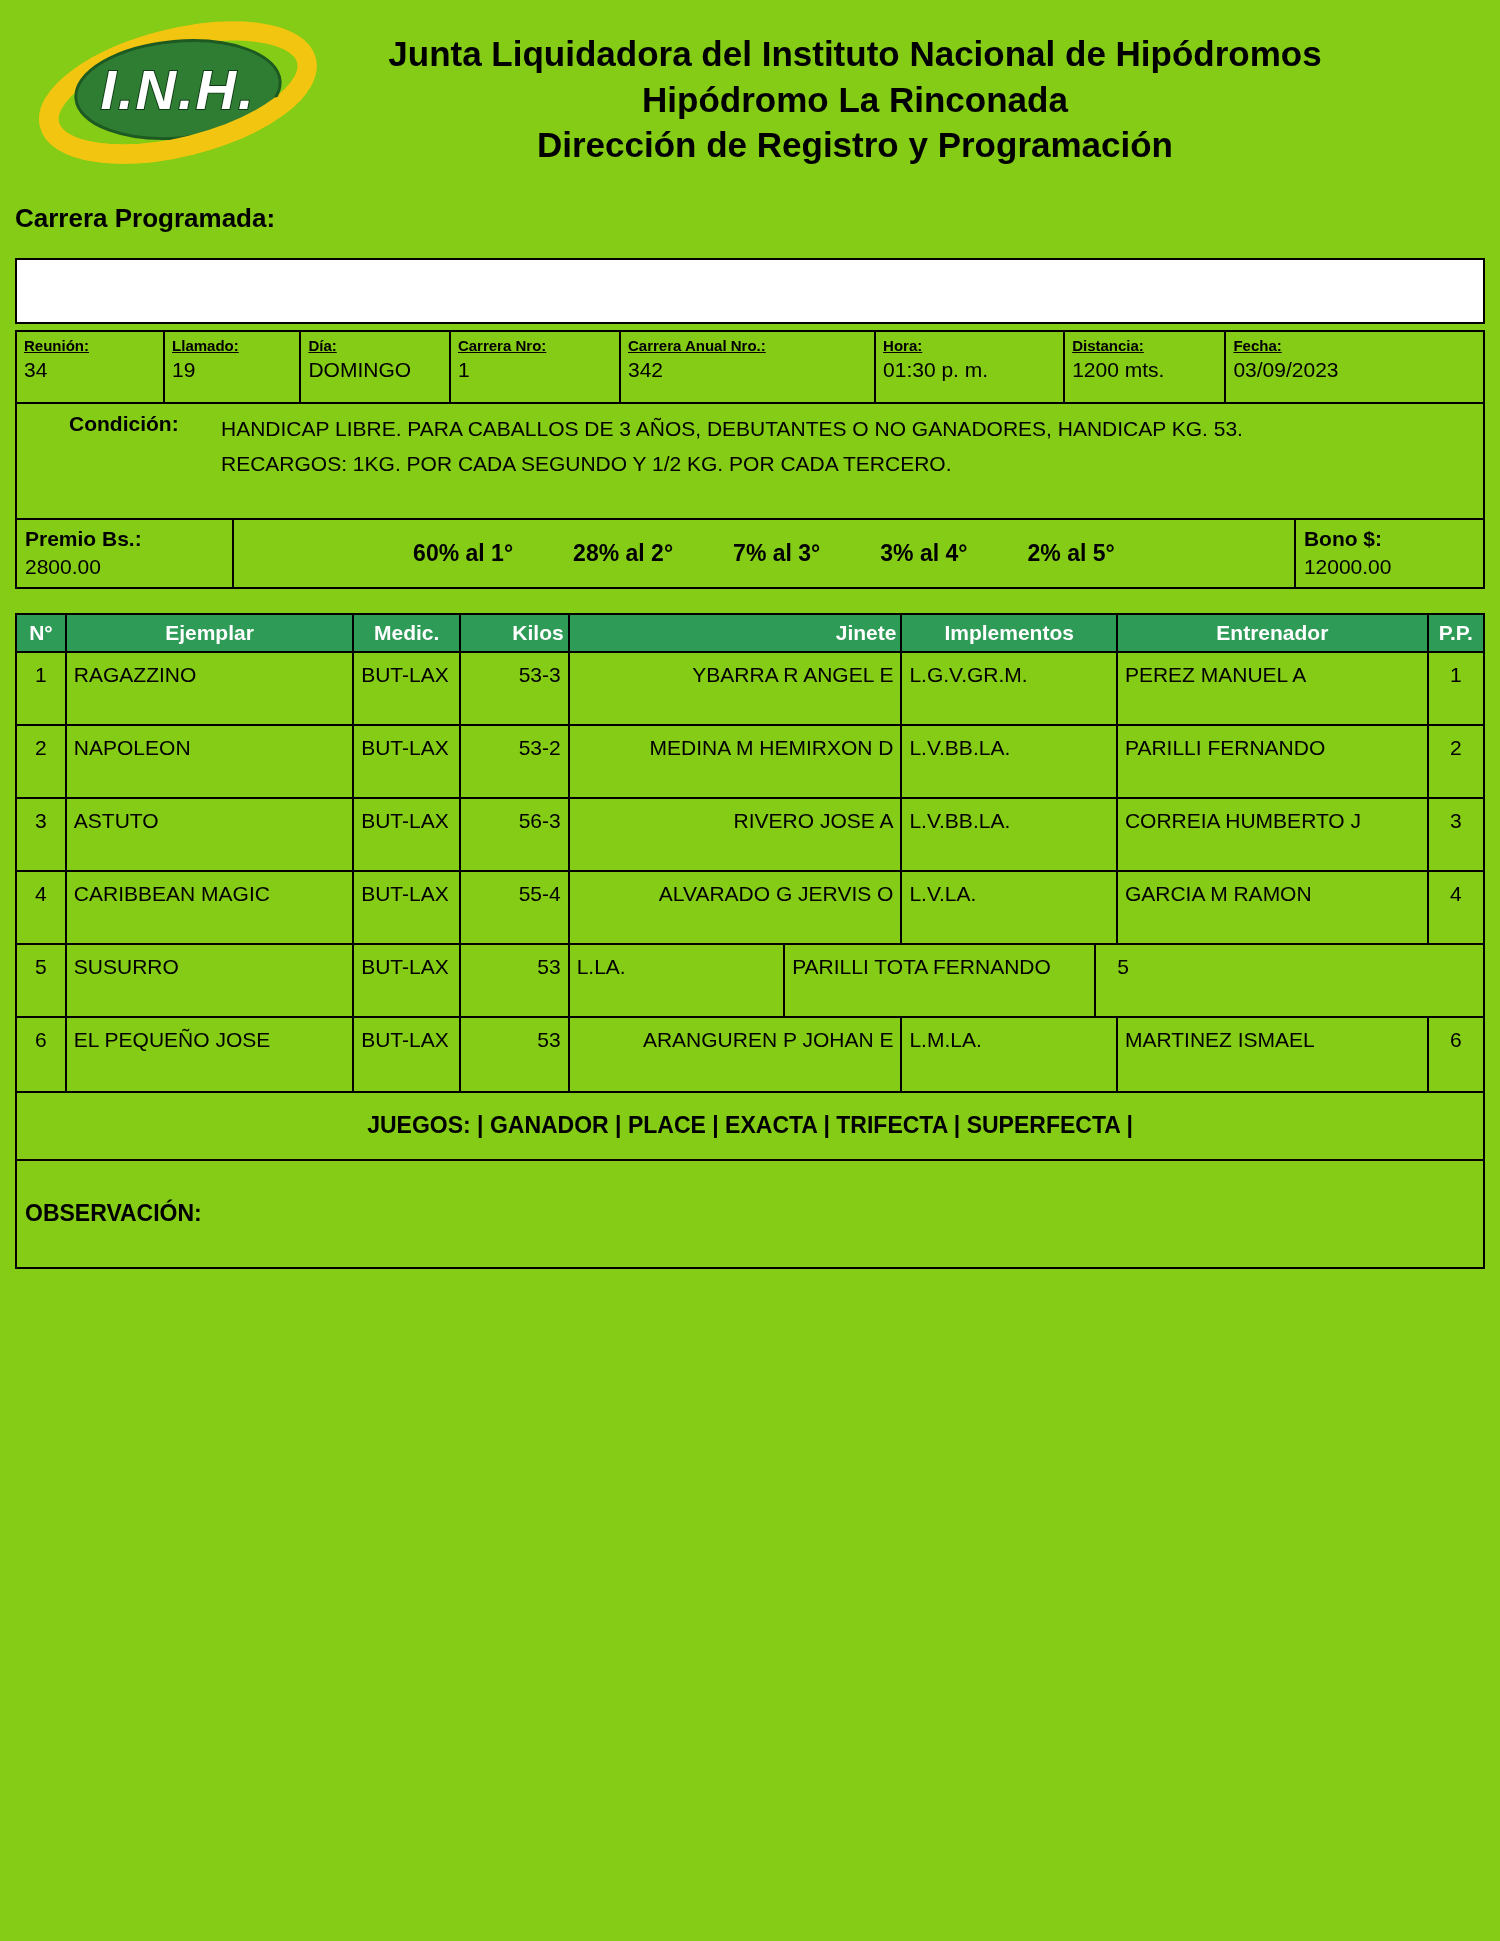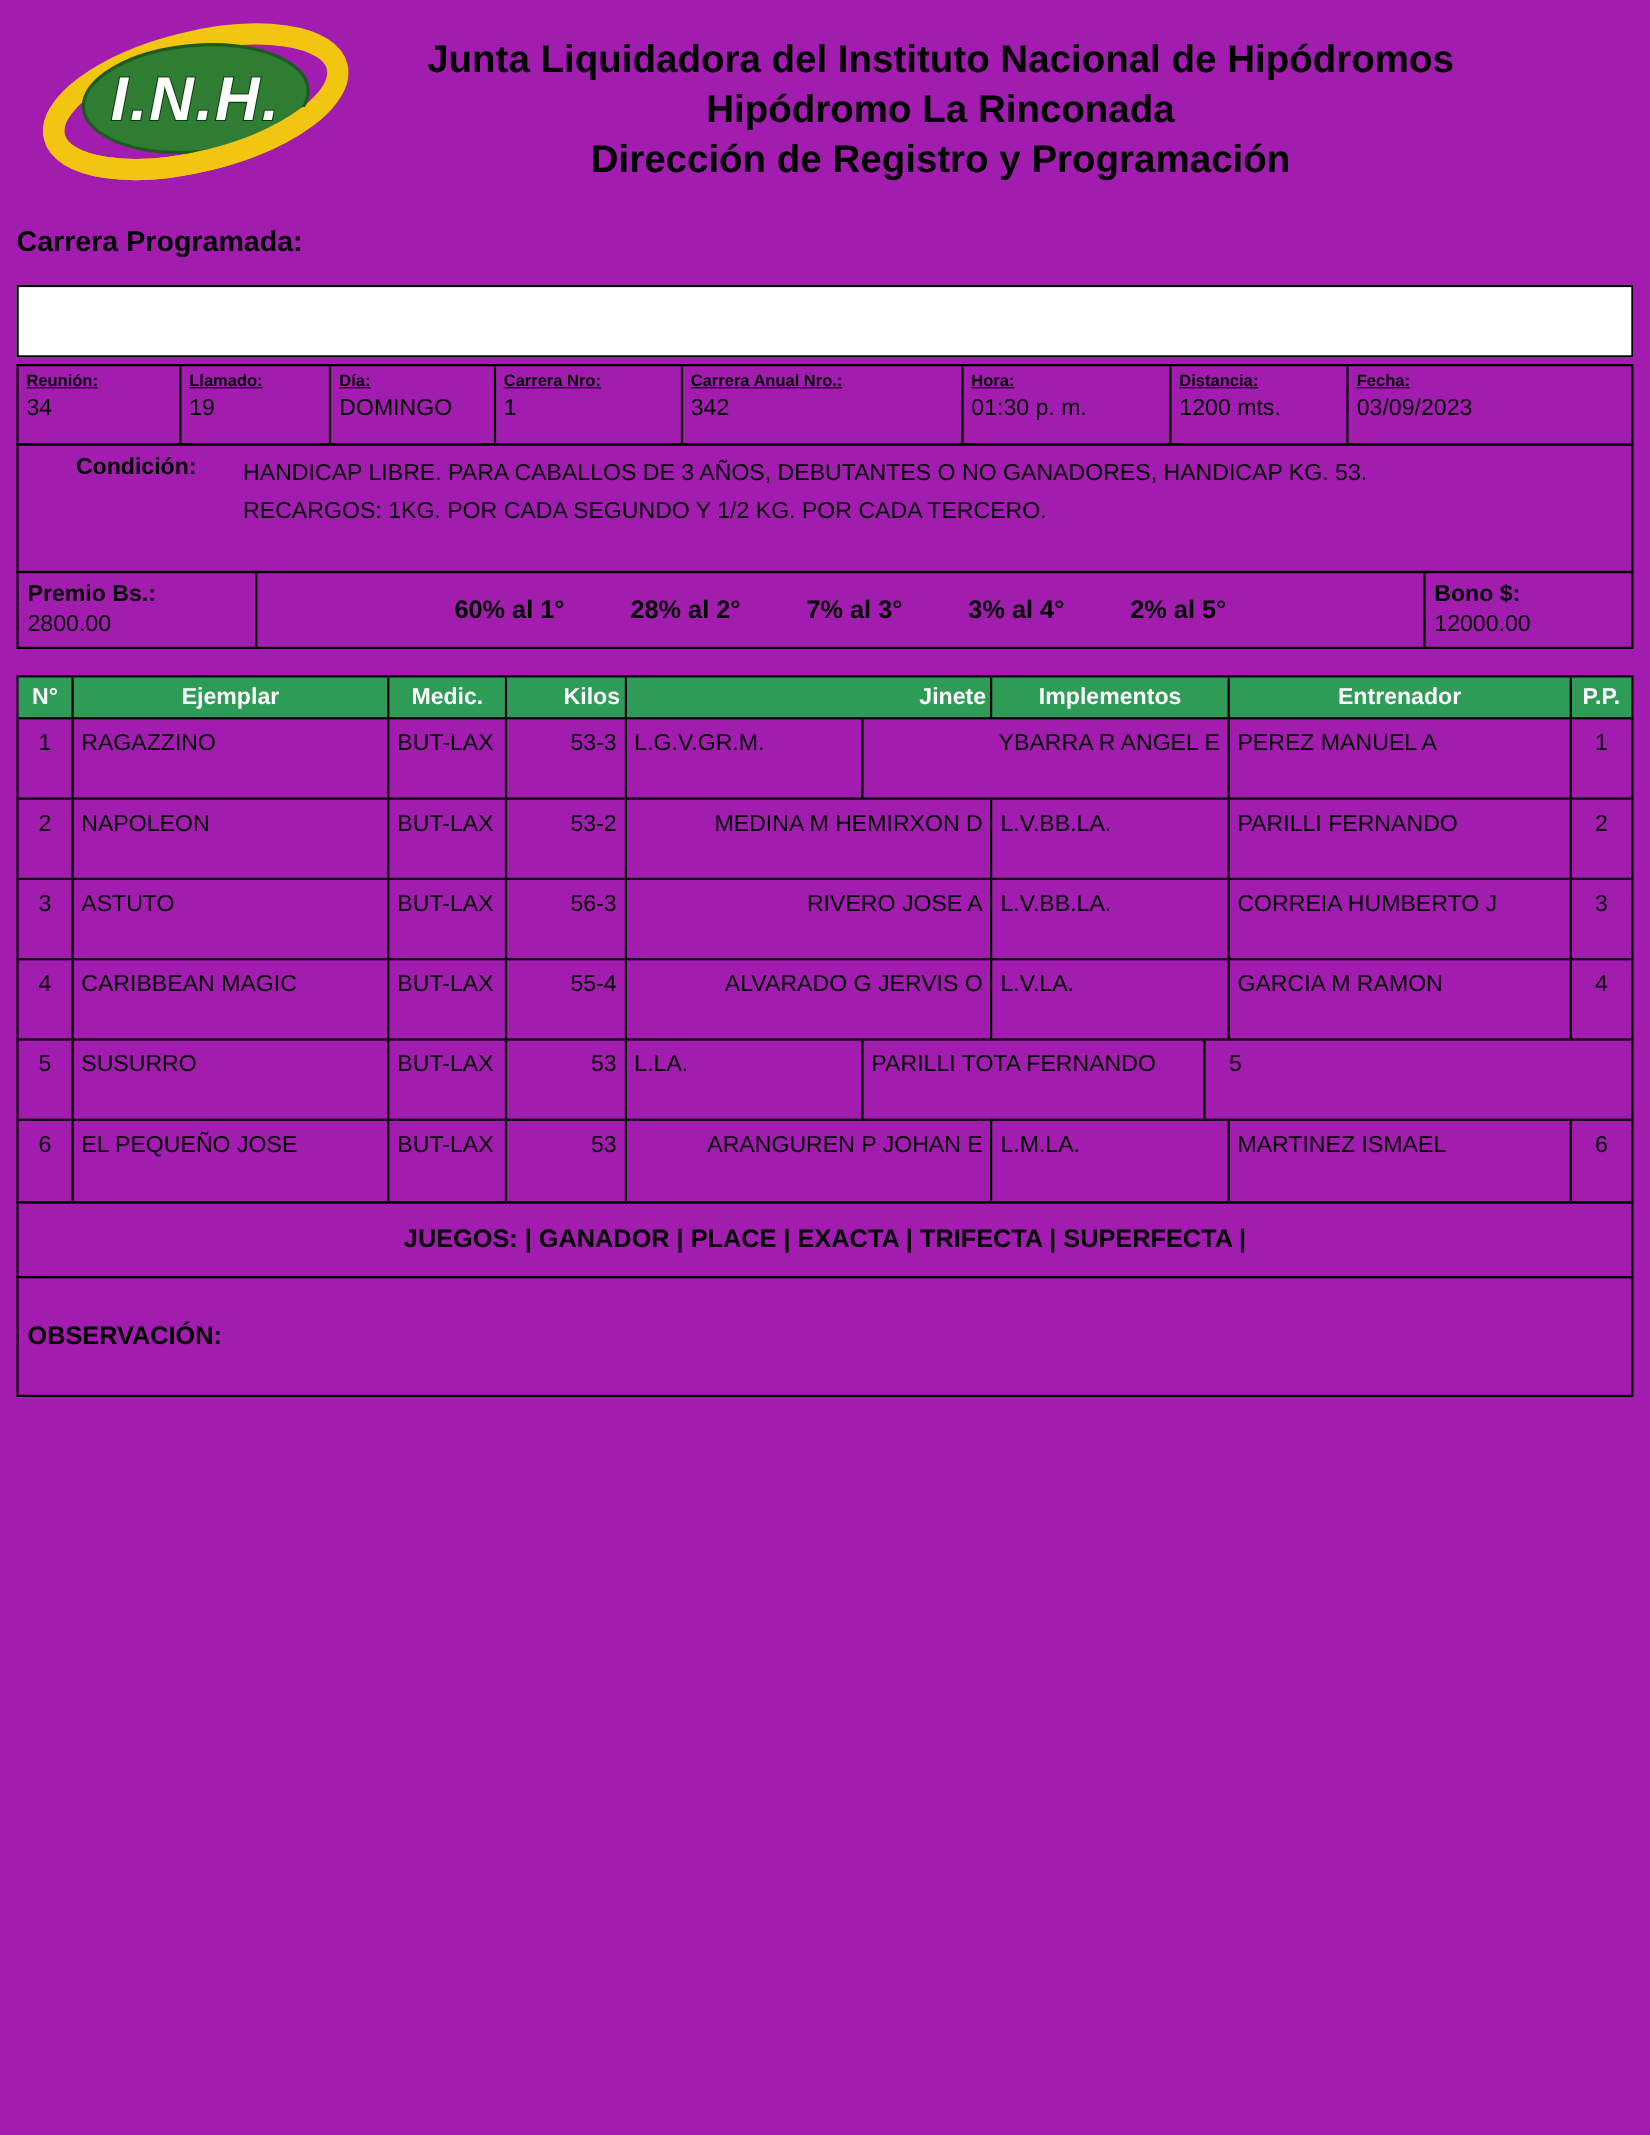--- a/index.html
+++ b/index.html
@@ -2,21 +2,21 @@
 <html style="--green: #2E9B57; --logo-green: #2F7D32; --logo-yellow: #F2C511;"><head>
 <meta charset="utf-8">
 <style>
   * { margin: 0; padding: 0; box-sizing: border-box; }
   :root {
     --green: #2E9B57;
     --logo-green: #2F7D32;
     --logo-yellow: #F2C511;
   }
   body { background: #ffffff; font-family: "Liberation Sans", sans-serif; color: #000; }
-  .page { width: 1500px; min-height: 1941px; background: #a21caf; padding: 15px 15px 0 15px; margin: 0 auto; position: relative; }
+  .page { width: 1500px; min-height: 1941px; background: #84cc16; padding: 15px 15px 0 15px; margin: 0 auto; position: relative; }
 
   
   .doc-header { display: flex; align-items: flex-start; }
   .logo-wrap { flex: 0 0 330px; padding: 5px 0 0 18px; }
   .titles { flex: 1; text-align: center; padding: 16px 120px 0 0; }
   .title-line { font-size: 35px; font-weight: bold; line-height: 1.3; white-space: nowrap; }
 
   .ring { fill: none; stroke: var(--logo-yellow); stroke-width: 20; }
   .oval { fill: var(--logo-green); stroke: #1d5a22; stroke-width: 3; }
   .logo-text-svg { font-family: "Liberation Sans", sans-serif; font-style: italic; font-weight: bold; font-size: 58px; fill: #ffffff; stroke: #0c3a12; stroke-width: 2px; paint-order: stroke; letter-spacing: 2px; }
@@ -175,22 +175,22 @@
       <div class="hh w6">Entrenador</div>
       <div class="hh w7">P.P.</div>
     </div>
     <div class="h-body">
 
         <div class="h-row">
           <div class="hc w0 center">1</div>
           <div class="hc w1">RAGAZZINO</div>
           <div class="hc w2">BUT-LAX</div>
           <div class="hc w3">53-3</div>
+          <div class="hc w4">YBARRA R ANGEL E</div>
           <div class="hc w5">L.G.V.GR.M.</div>
-          <div class="hc w4">YBARRA R ANGEL E</div>
           <div class="hc w6">PEREZ MANUEL A</div>
           <div class="hc w7 center">1</div>
         </div>
 
         <div class="h-row">
           <div class="hc w0 center">2</div>
           <div class="hc w1">NAPOLEON</div>
           <div class="hc w2">BUT-LAX</div>
           <div class="hc w3">53-2</div>
           <div class="hc w4">MEDINA M HEMIRXON D</div>

